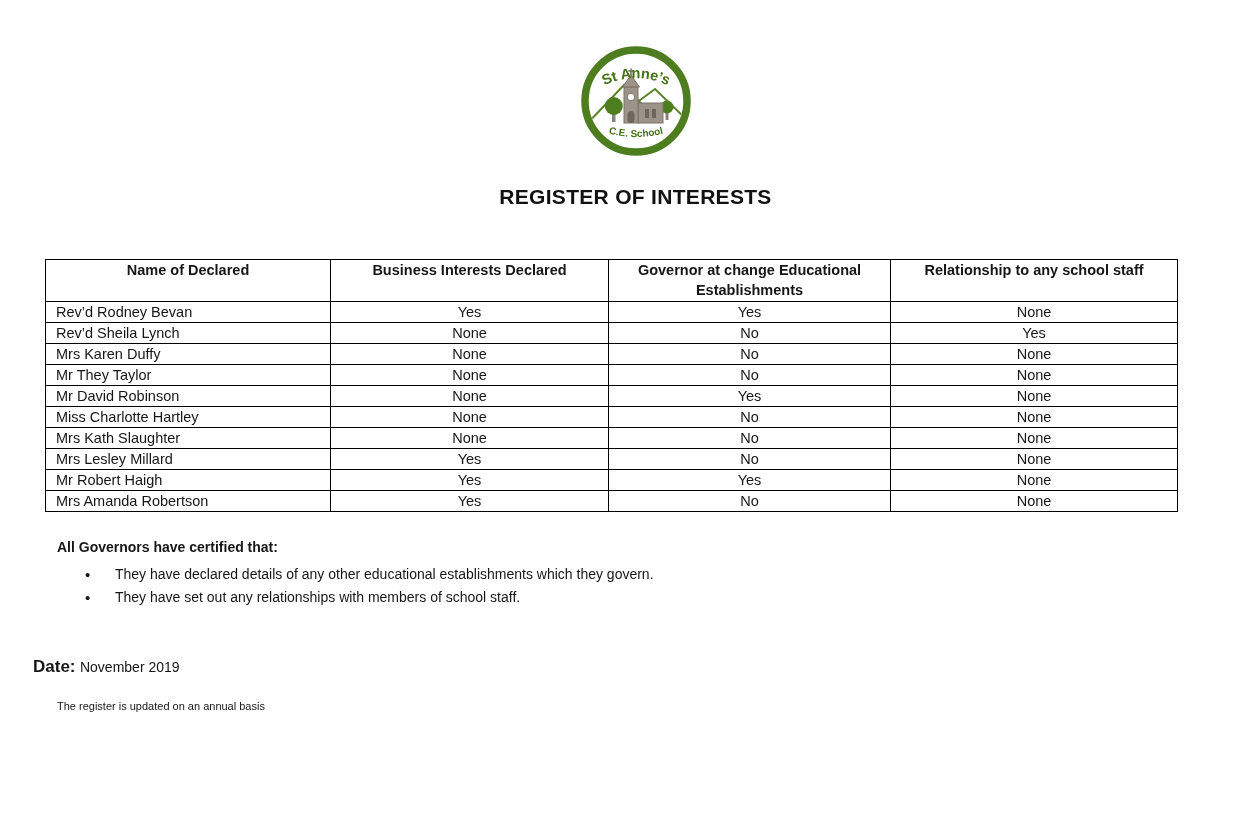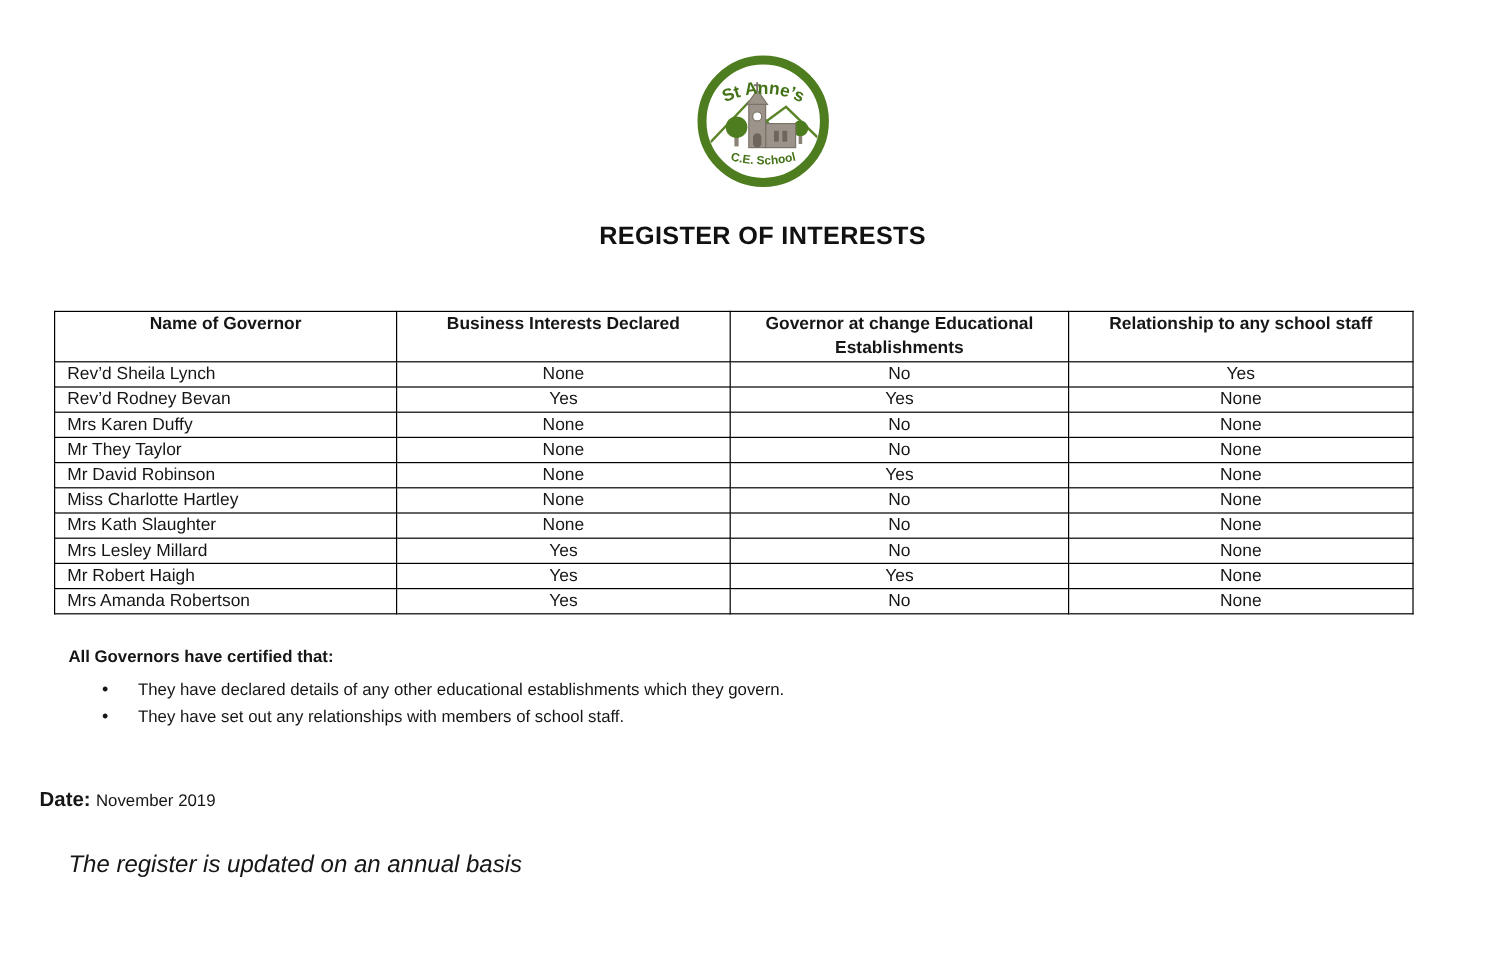--- a/index.html
+++ b/index.html
@@ -81,23 +81,22 @@
     left: 28px;
     top: 0;
     font-size: 15px;
   }
 
   .date-line { margin: 47px 0 0 33px; line-height: 22px; }
   .date-label { font-size: 17px; font-weight: bold; }
   .date-value { font-size: 14px; }
 
   .footer-note {
-    margin: 34px 0 0 57px;
-    font-size: 20px;
-    font-style: italic;
+    margin: 20px 0 0 57px;
+    font-size: 11px;
     line-height: 17px;
   }
 </style>
 </head>
 <body>
 
 <div class="page">
 
   <div class="logo-wrap">
     <svg width="112" height="112" viewBox="0 0 112 112">
@@ -145,38 +144,38 @@
 
   <table class="register">
     <colgroup>
         <col class="c1">
         <col class="c2">
         <col class="c3">
         <col class="c4">
       </colgroup>
     <thead>
       <tr>
-        <th>Name of Governor</th>
+        <th>Name of Declared</th>
         <th>Business Interests Declared</th>
         <th>Governor at change Educational Establishments</th>
         <th>Relationship to any school staff</th>
       </tr>
     </thead>
     <tbody>
         <tr>
+          <td>Rev’d Rodney Bevan</td>
+          <td>Yes</td>
+          <td>Yes</td>
+          <td>None</td>
+        </tr>
+        <tr>
           <td>Rev’d Sheila Lynch</td>
           <td>None</td>
           <td>No</td>
           <td>Yes</td>
-        </tr>
-        <tr>
-          <td>Rev’d Rodney Bevan</td>
-          <td>Yes</td>
-          <td>Yes</td>
-          <td>None</td>
         </tr>
         <tr>
           <td>Mrs Karen Duffy</td>
           <td>None</td>
           <td>No</td>
           <td>None</td>
         </tr>
         <tr>
           <td>Mr They Taylor</td>
           <td>None</td>

